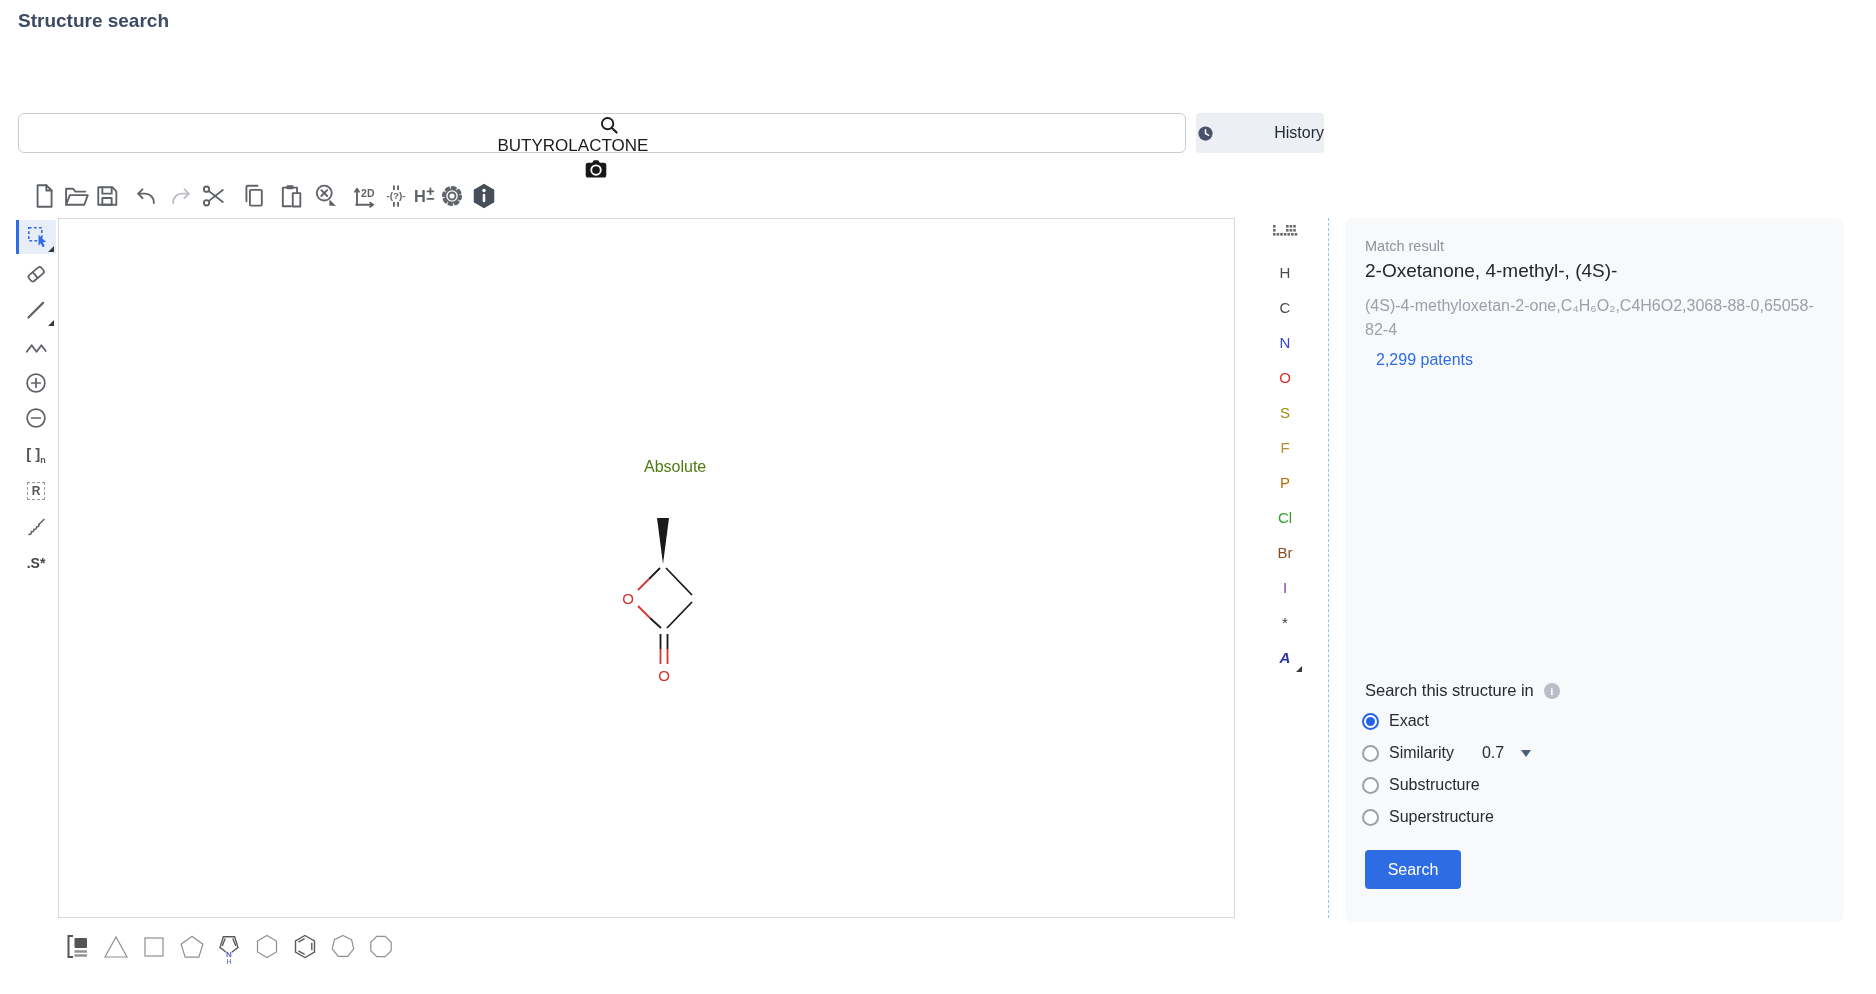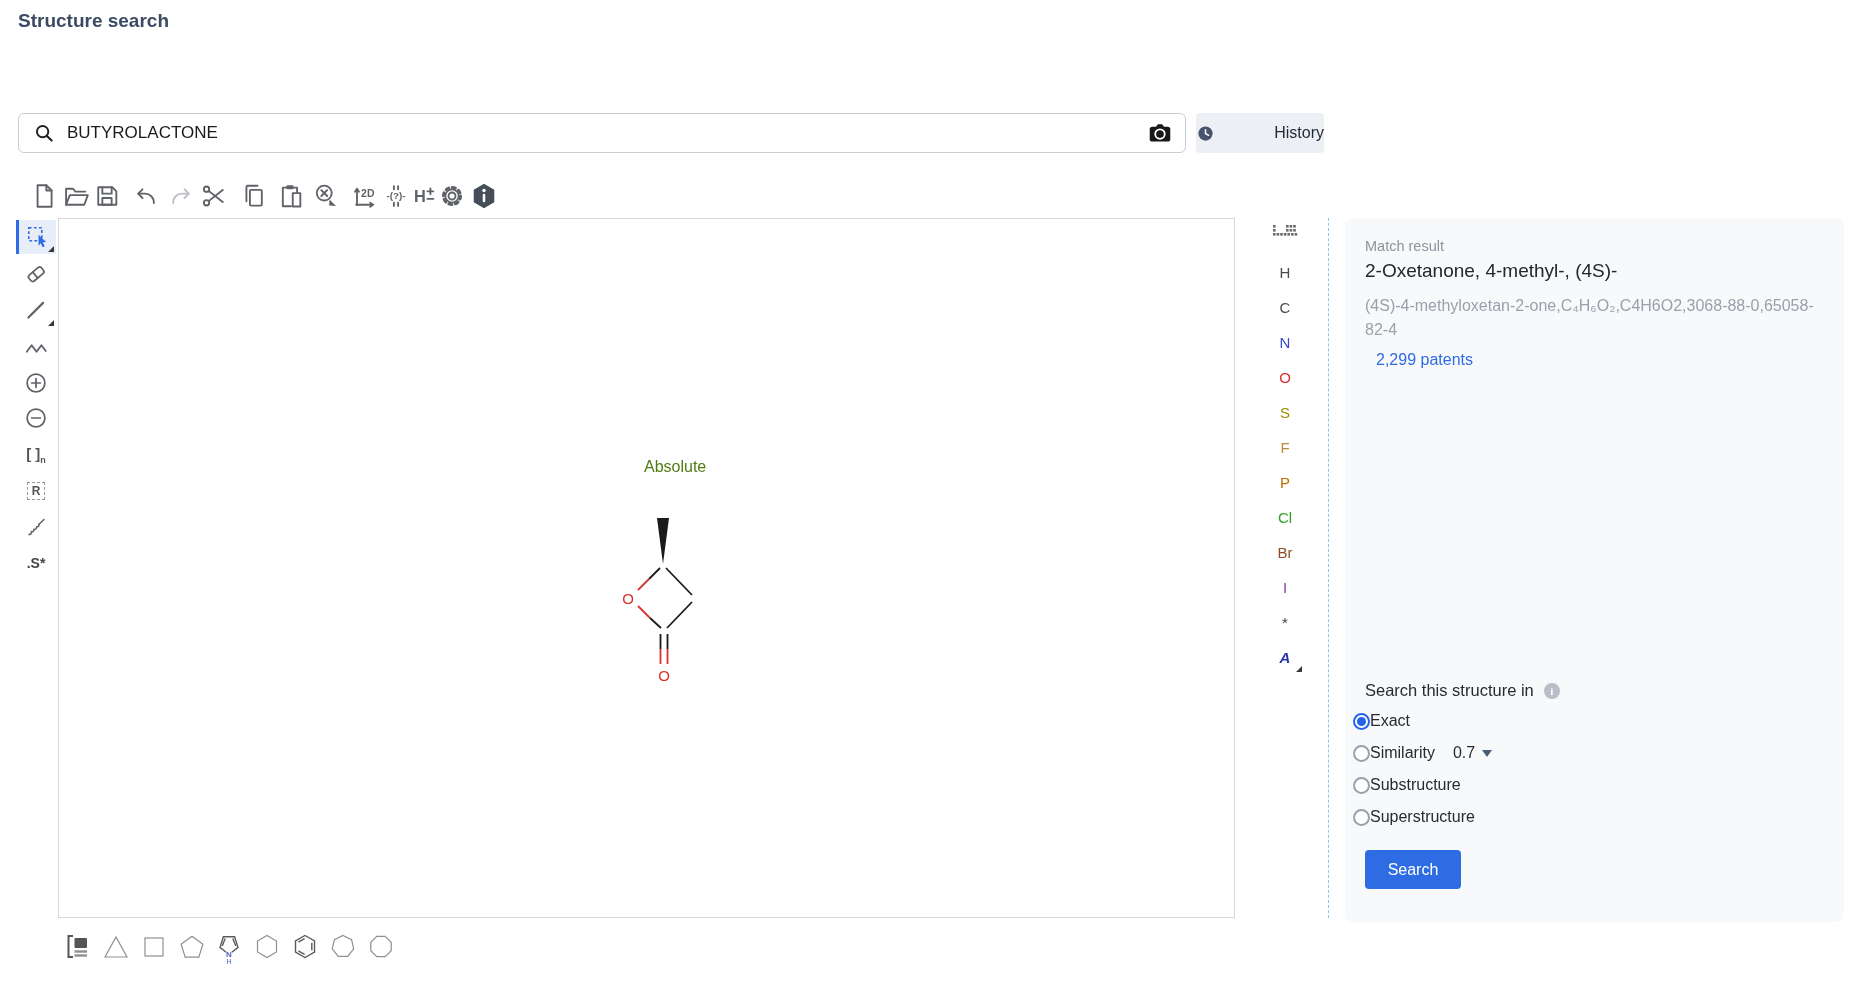--- a/index.html
+++ b/index.html
@@ -5,21 +5,21 @@
   * { box-sizing: border-box; margin: 0; padding: 0; }
   html,body { width:1876px; height:994px; background:#ffffff; overflow:hidden;
     font-family:"Liberation Sans", sans-serif; }
   .app { position:relative; width:1876px; height:994px; background:#fff; }
 
   
   .page-title { position:absolute; left:18px; top:10px; font-size:19px; font-weight:700; color:#3c4b64; }
 
   
   .searchbar { position:absolute; left:18px; top:113px; width:1168px; height:40px;
-    border:1px solid #c9cdd4; border-radius:6px; background:#fff; display:flex; align-items:center; }
+    border:1px solid #c9cdd4; border-radius:6px; background:#fff; display:flex; align-items:center;flex-direction:column; }
   .searchbar .mag { margin-left:14px; flex:0 0 auto; }
   .searchbar input { flex:1; border:none; outline:none; background:transparent;
     font-family:"Liberation Sans",sans-serif; font-size:17px; color:#1b1b1b; margin-left:12px; }
   .cam-btn { flex:0 0 auto; margin-right:12px; border:none; background:transparent; cursor:pointer; height:26px; }
   .history-btn { position:absolute; left:1196px; top:113px; width:128px; height:40px;
     background:#eceff3; border:none; border-radius:4px; display:flex; align-items:center; justify-content:space-between;
     gap:9px; font-size:16px; color:#222b38; cursor:pointer; font-family:"Liberation Sans",sans-serif; }
 
   
   .tb { position:absolute; top:181px; width:30px; height:30px; border:none; background:transparent;
@@ -58,21 +58,21 @@
     border-left:1px dashed #8fc3ea; }
 
   
   .rpanel { position:absolute; left:1345px; top:218px; width:499px; height:704px;
     background:#f8f9fb; border-radius:8px; }
   .match-label { position:absolute; left:20px; top:20px; font-size:14.5px; color:#8d939c; }
   .match-title { position:absolute; left:20px; top:42px; font-size:19px; color:#23272e; }
   .match-syn { position:absolute; left:20px; top:76px; width:462px; font-size:16px; line-height:1.5; color:#9aa1ab; }
   .patents-link { position:absolute; left:31px; top:133px; font-size:16px; color:#2d6ce3; text-decoration:none; cursor:pointer; }
   .searchin-label { position:absolute; left:20px; top:463px; font-size:16.5px; color:#262b33; display:flex; align-items:center; gap:10px; }
-  .opt { position:absolute; left:8px; display:flex; align-items:center; cursor:pointer;
+  .opt { position:absolute; left:17px; display:flex; align-items:center; gap:10px; cursor:pointer;
     font-size:16px; color:#262b33; }
   .radio { width:17px; height:17px; border-radius:50%; border:2px solid #98a2ad; background:#fff;
     display:flex; align-items:center; justify-content:center; flex:0 0 auto; }
   .radio::after { content:""; width:9px; height:9px; border-radius:50%; background:transparent; }
   .radio.checked { border-color:#2563e8; }
   .radio.checked::after { background:#2563e8; }
   .opt .val { margin-left:18px; }
   .caret { width:0; height:0; border-left:5.5px solid transparent; border-right:5.5px solid transparent;
     border-top:7px solid #4a5e75; margin-left:7px; }
   .search-btn { position:absolute; left:20px; top:632px; width:96px; height:39px; background:#2e6ce4;

